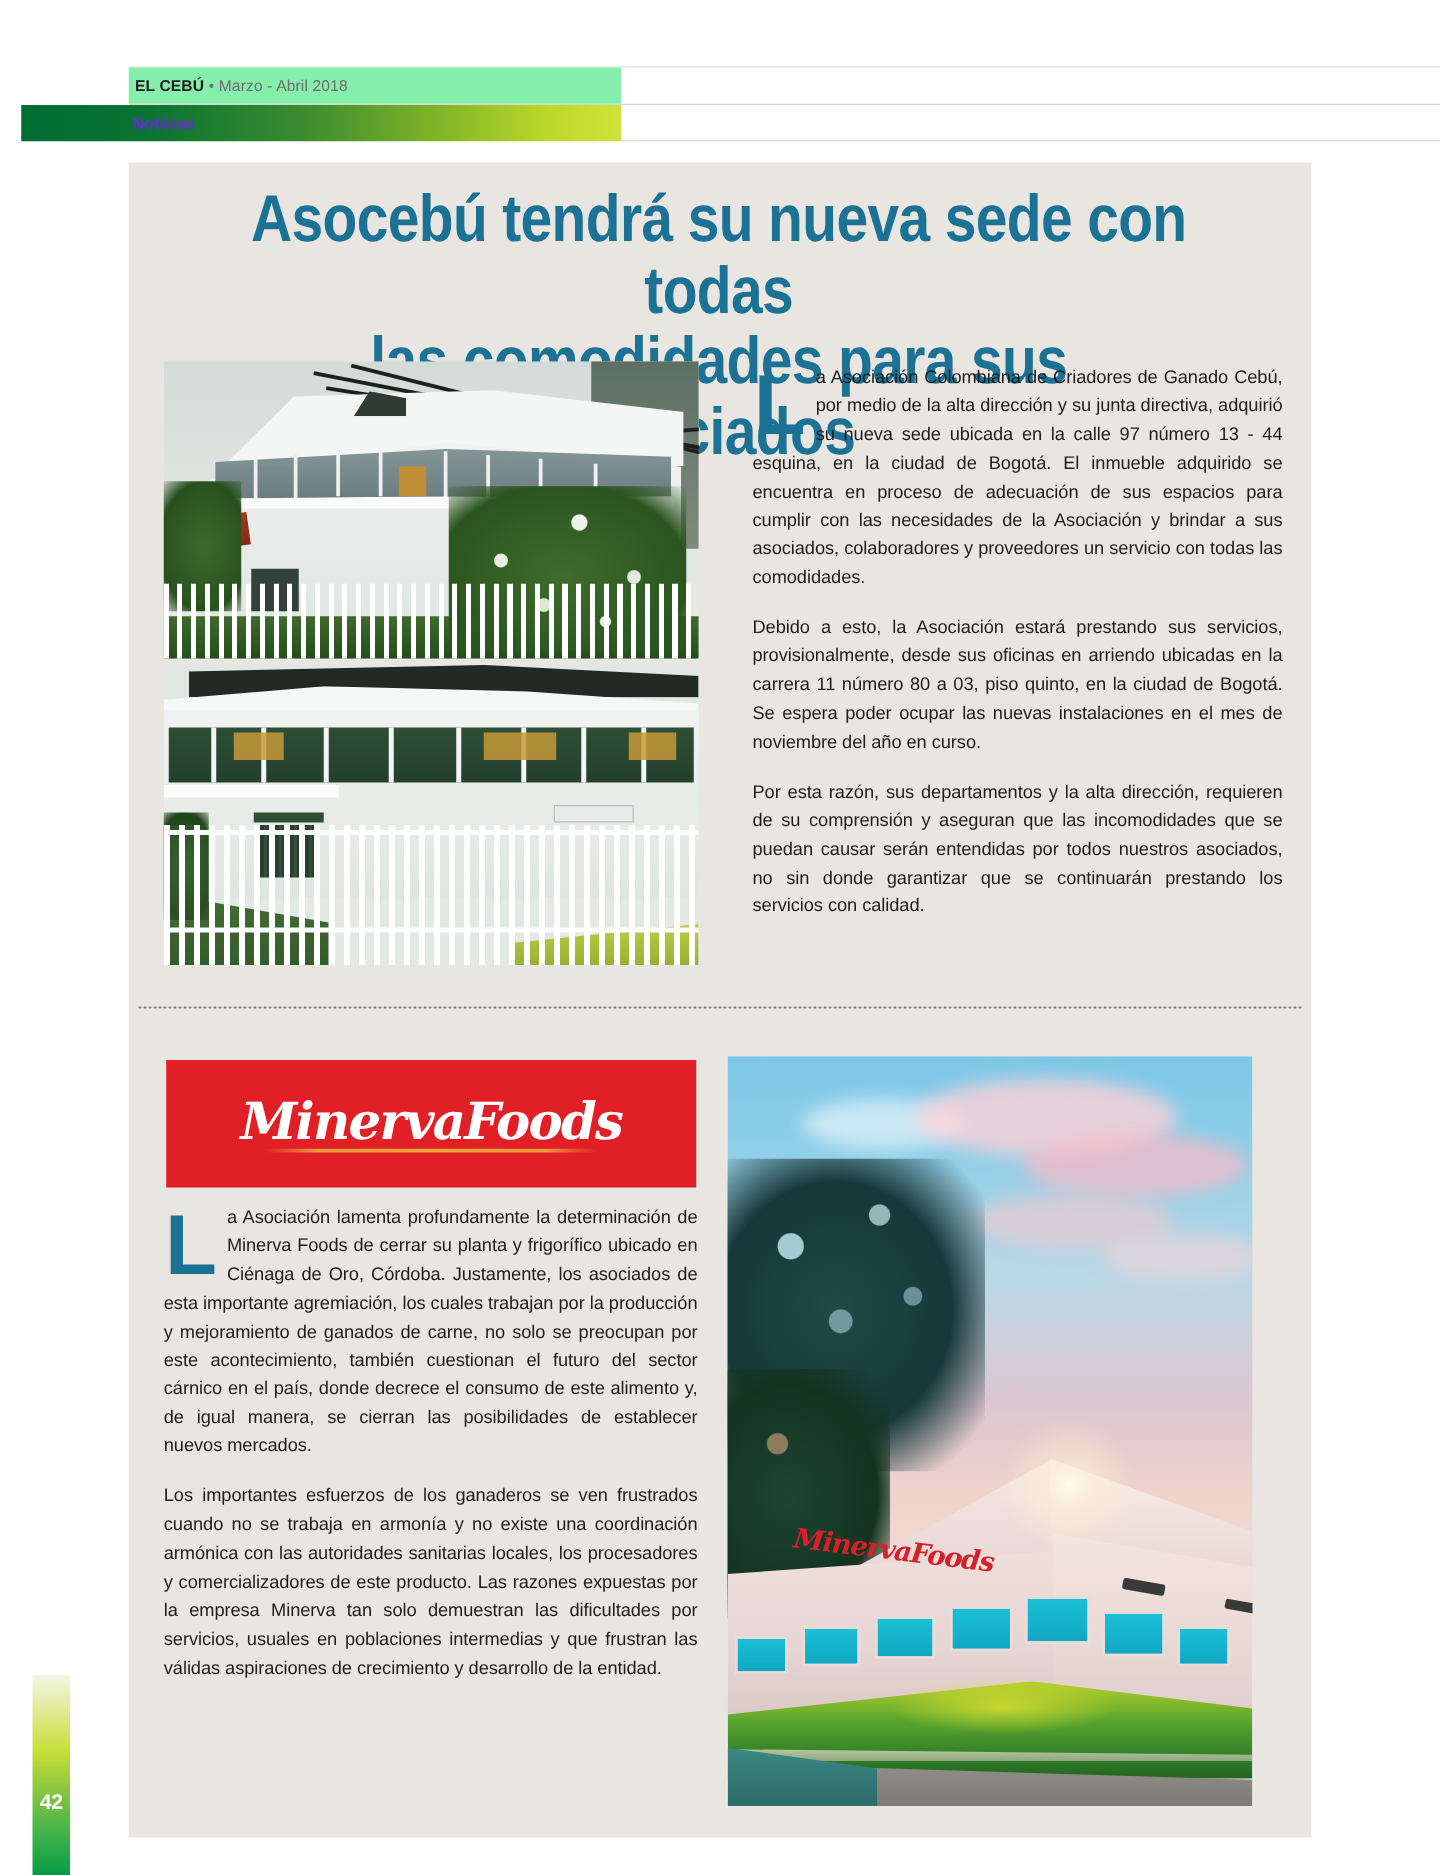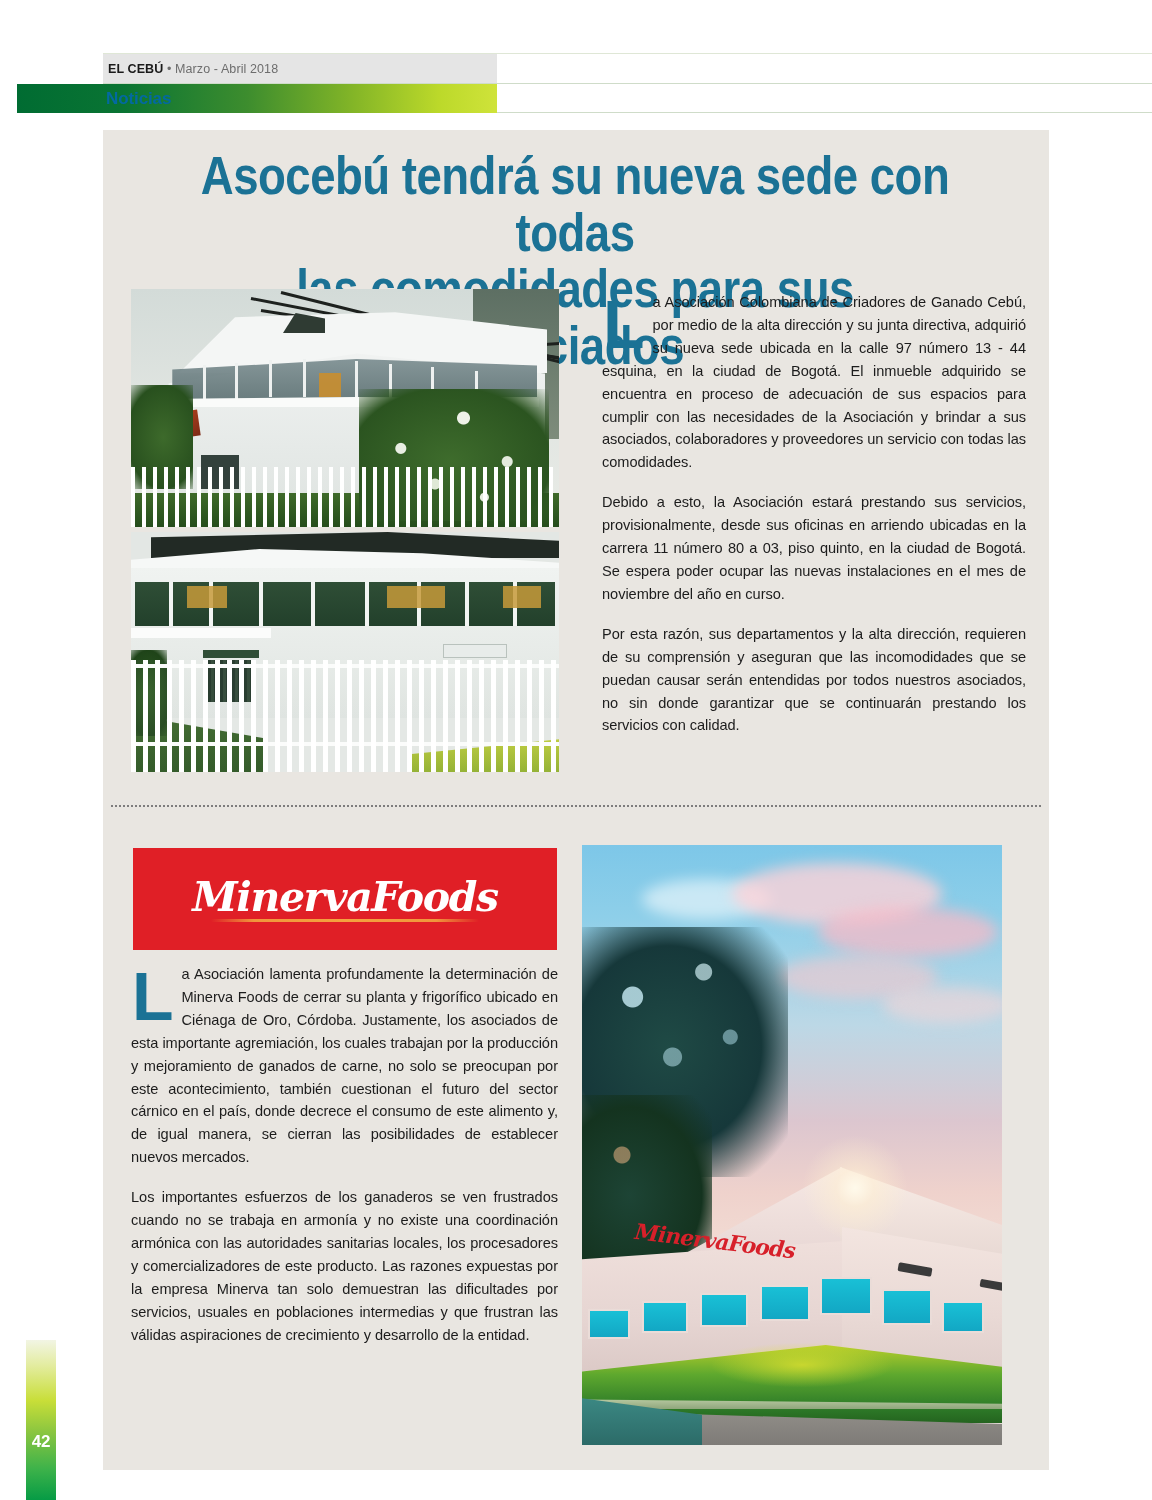--- a/index.html
+++ b/index.html
@@ -21,21 +21,21 @@
   .hdr-rule-top {
     position: absolute;
     left: 103px; top: 53px;
     width: 1049px; height: 1px;
     background: #dfe7d6;
   }
   .hdr-issue-box {
     position: absolute;
     left: 103px; top: 54px;
     width: 394px; height: 29px;
-    background: #e5e5e5;
+    background: #86efac;
     display: flex;
     align-items: center;
     padding-left: 5px;
     box-sizing: border-box;
   }
   .hdr-issue-text {
     font-size: 12.5px;
     letter-spacing: 0.1px;
     white-space: nowrap;
     color: #6d6d6d;
@@ -55,22 +55,22 @@
     left: 17px; top: 84px;
     width: 480px; height: 29px;
     background: linear-gradient(to right, #006c32 0%, #0a7433 22%, #3d8d2e 48%, #83b527 70%, #bcd92a 88%, #cfe33a 100%);
   }
   .hdr-section-label {
     position: absolute;
     left: 106px; top: 86px;
     height: 25px;
     display: flex;
     align-items: center;
-    color: #0369a1;
-    font-size: 17px;
+    color: #6d28d9;
+    font-size: 13px;
     font-weight: 700;
     letter-spacing: -0.1px;
   }
   .hdr-rule-bot {
     position: absolute;
     left: 497px; top: 112px;
     width: 655px; height: 1px;
     background: #cfdcc9;
   }
 

